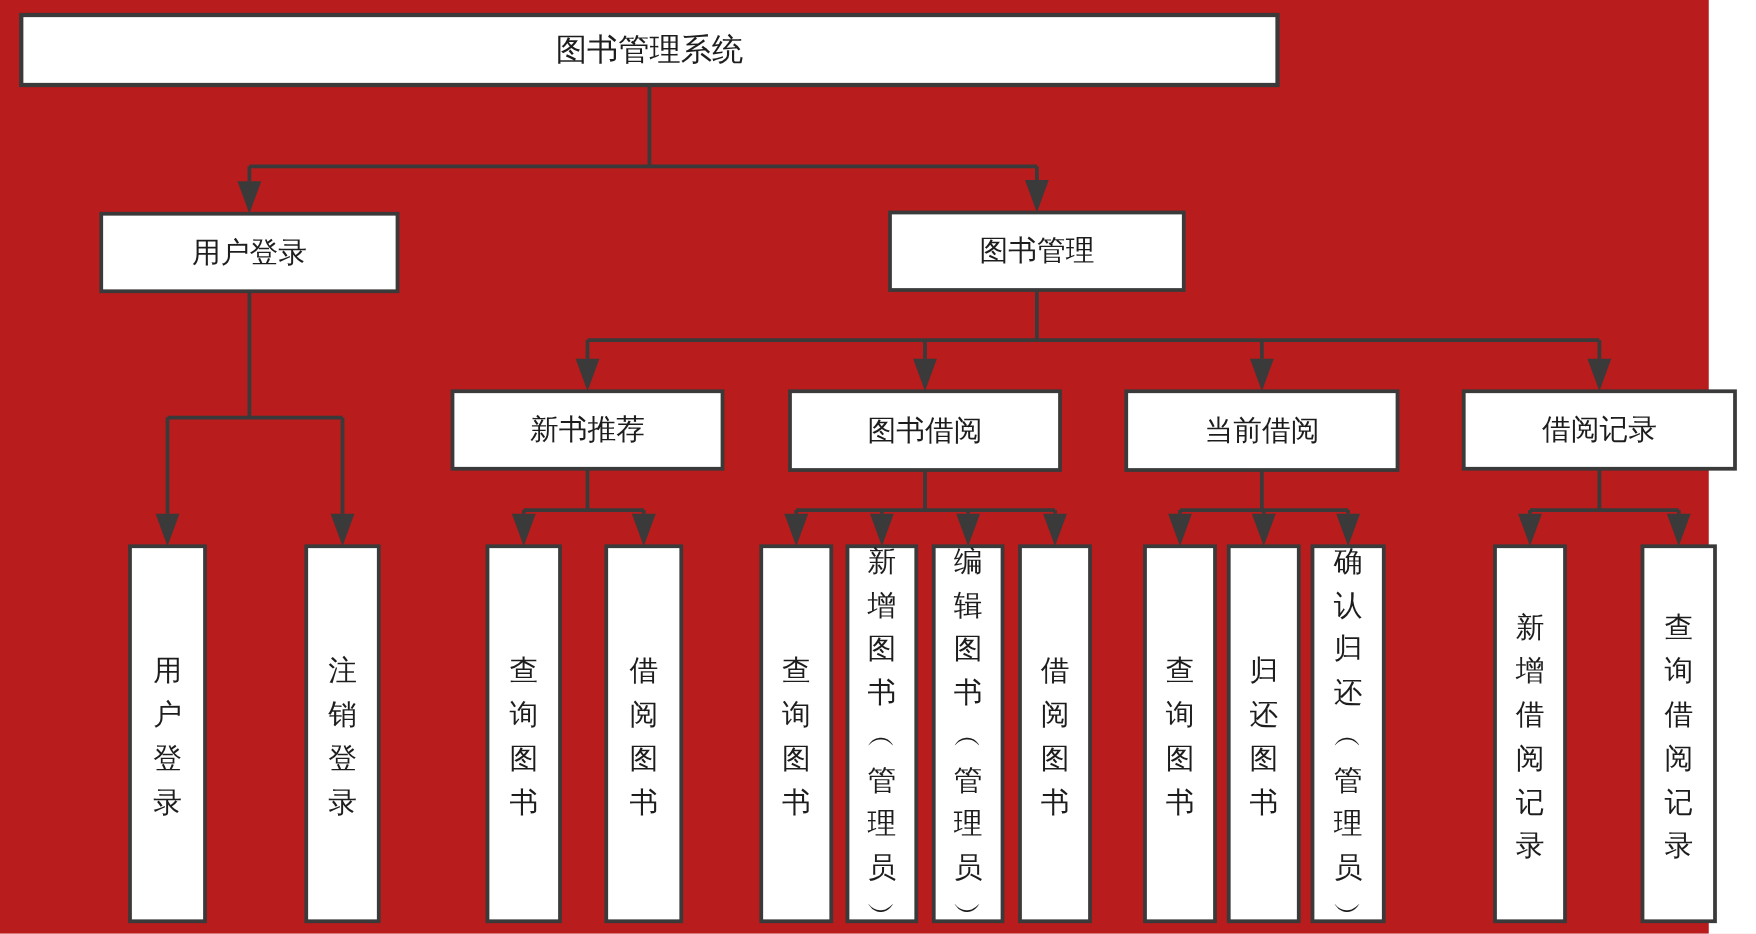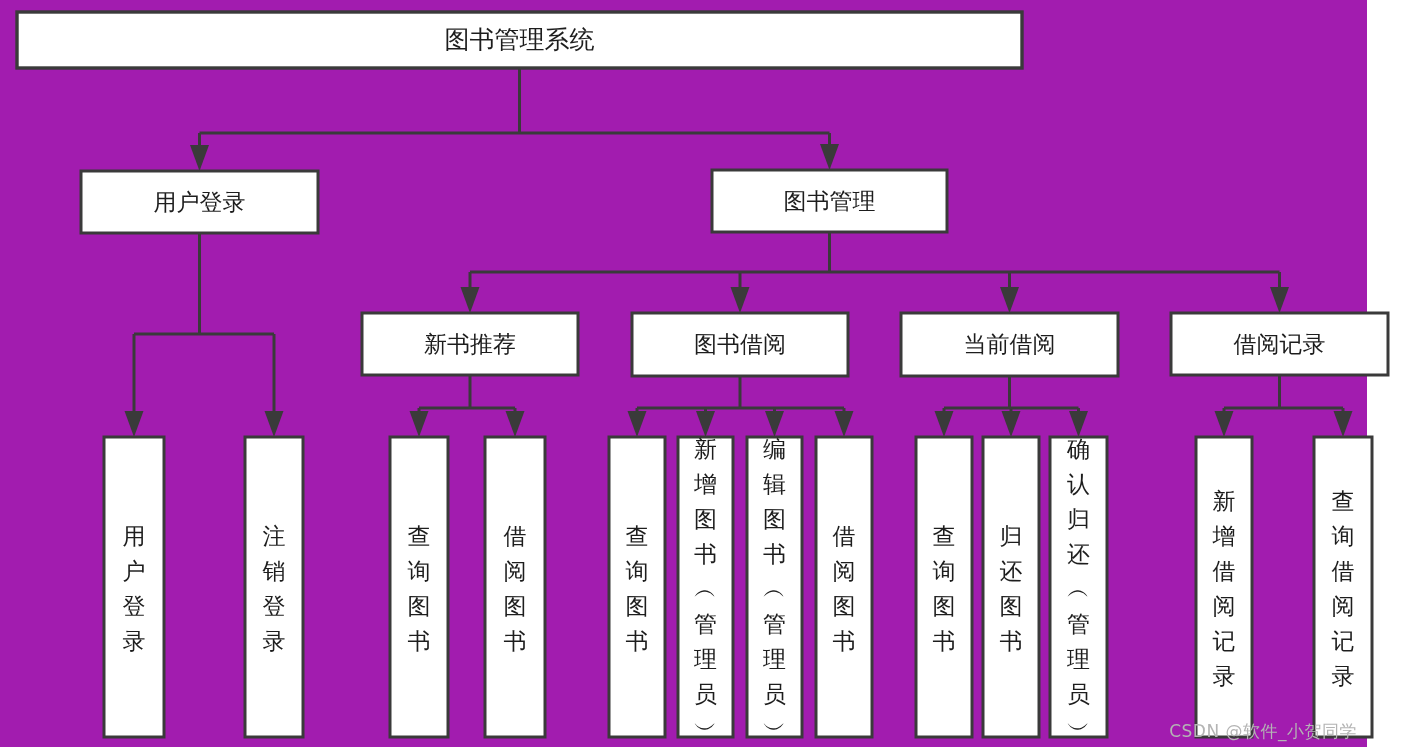--- a/index.html
+++ b/index.html
@@ -11,21 +11,21 @@
   body {
     width: 1405px;
     height: 747px;
     overflow: hidden;
     font-family: "DejaVu Sans", "Liberation Sans", sans-serif;
   }
   #diagram-root {
     position: relative;
     width: 1367px;
     height: 747px;
-    background: #a21caf;
+    background: #b91c1c;
   }
   svg.diagram-canvas {
     position: absolute;
     top: 0;
     left: 0;
     width: 1405px;
     height: 747px;
     display: block;
   }
   .node-box {
@@ -225,14 +225,13 @@
         <g>
           <rect x="1196" y="437" width="56" height="300" class="node-box"></rect>
           <text x="1224" y="509.3" class="vert-label"><tspan x="1224" dy="0">新</tspan><tspan x="1224" dy="35">增</tspan><tspan x="1224" dy="35">借</tspan><tspan x="1224" dy="35">阅</tspan><tspan x="1224" dy="35">记</tspan><tspan x="1224" dy="35">录</tspan></text>
         </g>
         <g>
           <rect x="1314" y="437" width="58" height="300" class="node-box"></rect>
           <text x="1343" y="509.3" class="vert-label"><tspan x="1343" dy="0">查</tspan><tspan x="1343" dy="35">询</tspan><tspan x="1343" dy="35">借</tspan><tspan x="1343" dy="35">阅</tspan><tspan x="1343" dy="35">记</tspan><tspan x="1343" dy="35">录</tspan></text>
         </g>
       </g>
   </svg>
-  <div class="watermark">CSDN @软件_小贺同学</div>
 </div>
 
 </body></html>

